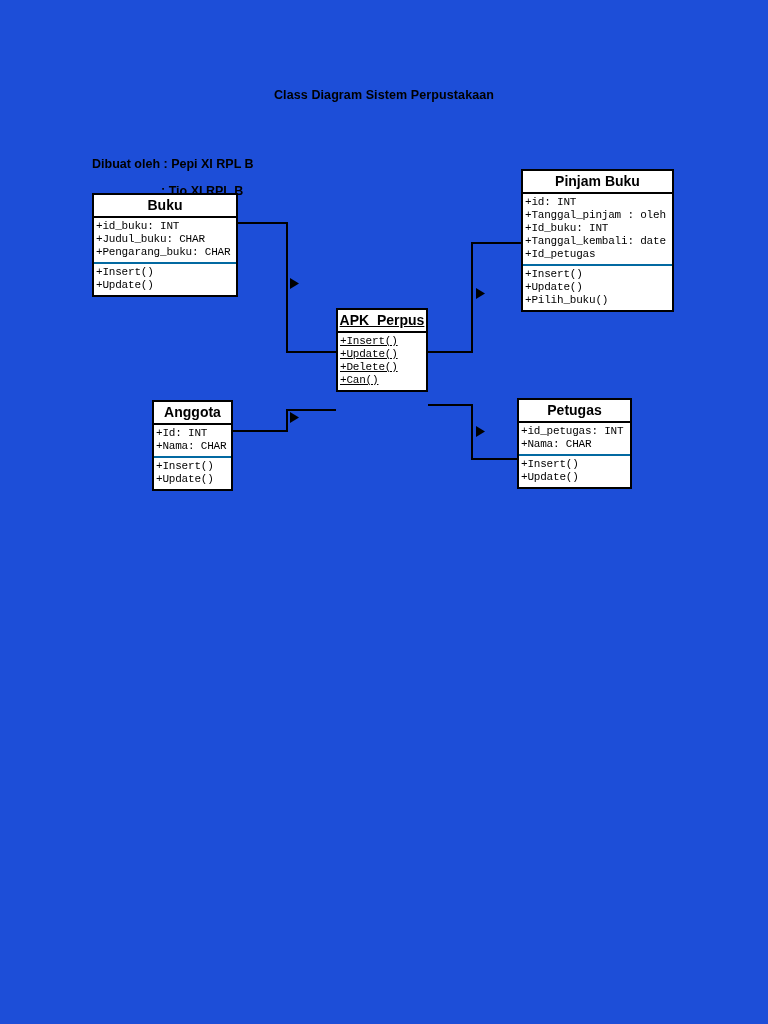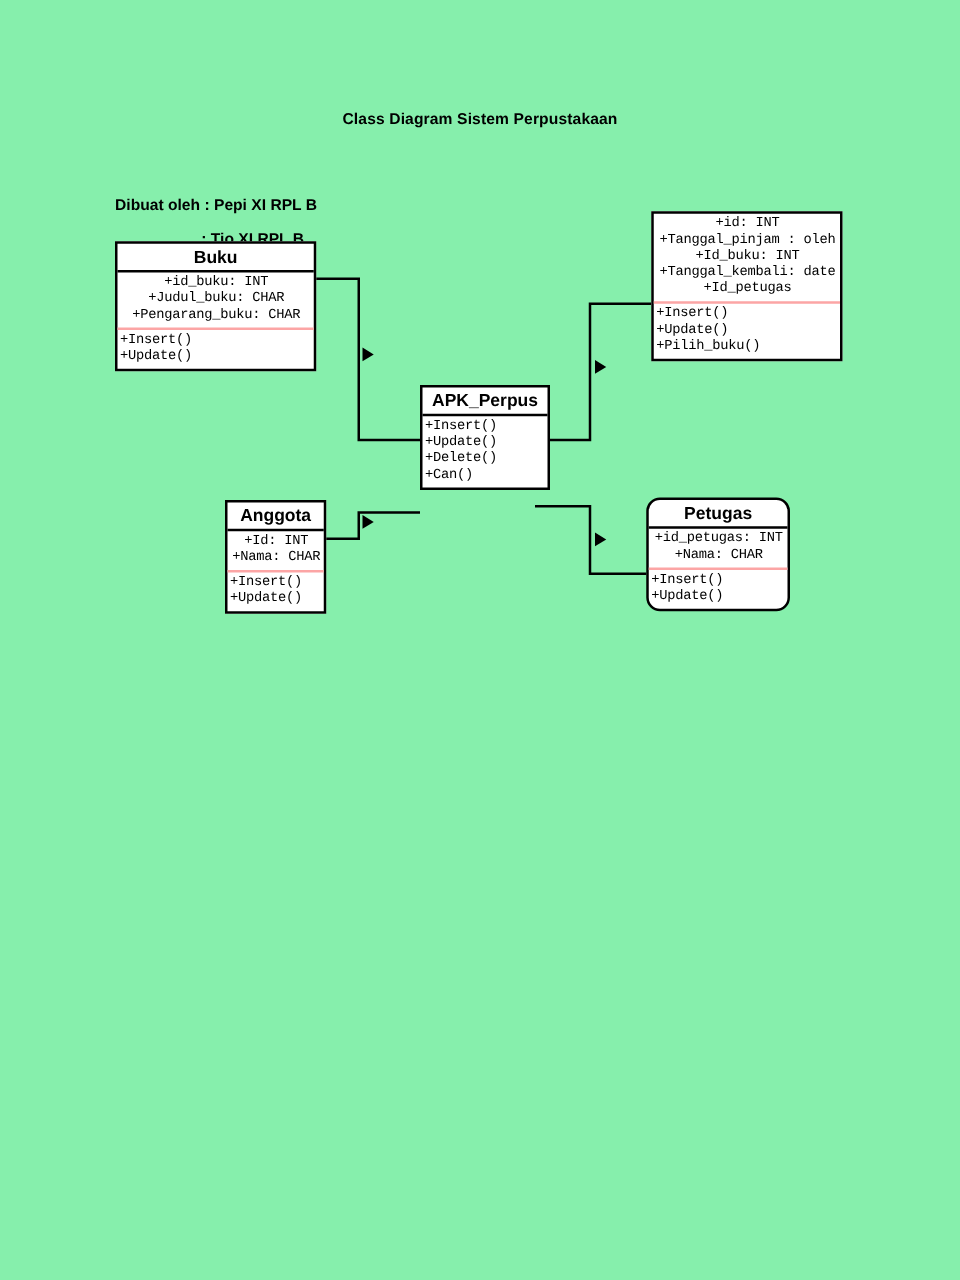--- a/index.html
+++ b/index.html
@@ -1,20 +1,20 @@
 <!DOCTYPE html>
 <html><head>
 <meta charset="utf-8">
 <style>
   html, body { margin: 0; padding: 0; background: #ffffff; }
   .canvas {
     position: relative;
     width: 768px;
     height: 1024px;
-    background: #86efac;
+    background: #1d4ed8;
     font-family: "Liberation Sans", sans-serif;
     color: #000000;
     overflow: hidden;
   }
   .page-title {
     position: absolute;
     left: 0; right: 0;
     top: 88px;
     text-align: center;
     font-size: 12.5px;
@@ -53,39 +53,38 @@
     font-size: 14px;
     font-weight: bold;
     text-align: center;
     line-height: 15px;
     padding: 3px 1px;
     border-bottom: 2px solid #000000;
     white-space: nowrap;
     overflow: hidden;
   }
   .uml-attrs {
-    border-bottom: 2px solid #fca5a5;
-    text-align: center;
+    border-bottom: 2px solid #0369a1;
   }
   .uml-attrs, .uml-methods {
     padding: 2px 1px 3px 2px;
   }
   .member-row {
     font-family: "Liberation Mono", "DejaVu Sans Mono", monospace;
     font-size: 11px;
     line-height: 13px;
     white-space: nowrap;
     letter-spacing: -0.2px;
   }
 
-  #box-buku      { left:  92px; top: 193px; width: 161px; }
+  #box-buku      { left:  92px; top: 193px; width: 146px; }
   #box-pinjam    { left: 521px; top: 169px; width: 153px; }
-  #box-apk       { left: 336px; top: 308px; width:  104px; }
-  #box-anggota   { left: 152px; top: 400px; width:  81px; margin-left: 28px; }
-  #box-petugas   { left: 517px; top: 398px; width: 115px; border-radius: 11px; }
+  #box-apk       { left: 336px; top: 308px; width:  92px; text-decoration: underline; }
+  #box-anggota   { left: 152px; top: 400px; width:  81px; }
+  #box-petugas   { left: 517px; top: 398px; width: 115px; }
 </style>
 </head>
 <body>
 
 <div class="canvas">
 
   <div class="page-title">Class Diagram Sistem Perpustakaan</div>
   <div class="byline byline1">Dibuat oleh : Pepi XI RPL B</div>
   <div class="byline byline2">: Tio XI RPL B</div>
 
@@ -110,20 +109,21 @@
         <div class="member-row">+Judul_buku: CHAR</div>
         <div class="member-row">+Pengarang_buku: CHAR</div>
       </div>
     <div class="uml-methods">
         <div class="member-row">+Insert()</div>
         <div class="member-row">+Update()</div>
       </div>
   </div>
 
   <div class="uml-class" id="box-pinjam">
+    <div class="uml-title">Pinjam Buku</div>
     <div class="uml-attrs">
         <div class="member-row">+id: INT</div>
         <div class="member-row">+Tanggal_pinjam : oleh</div>
         <div class="member-row">+Id_buku: INT</div>
         <div class="member-row">+Tanggal_kembali: date</div>
         <div class="member-row">+Id_petugas</div>
       </div>
     <div class="uml-methods">
         <div class="member-row">+Insert()</div>
         <div class="member-row">+Update()</div>

